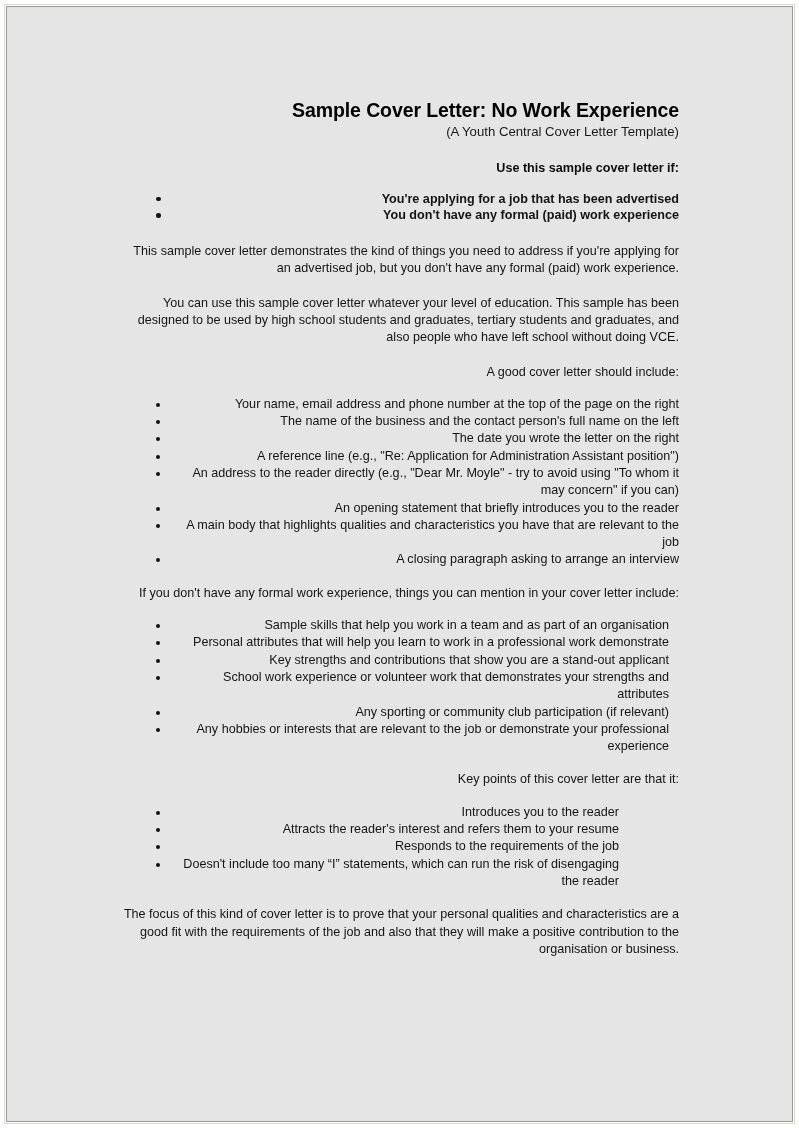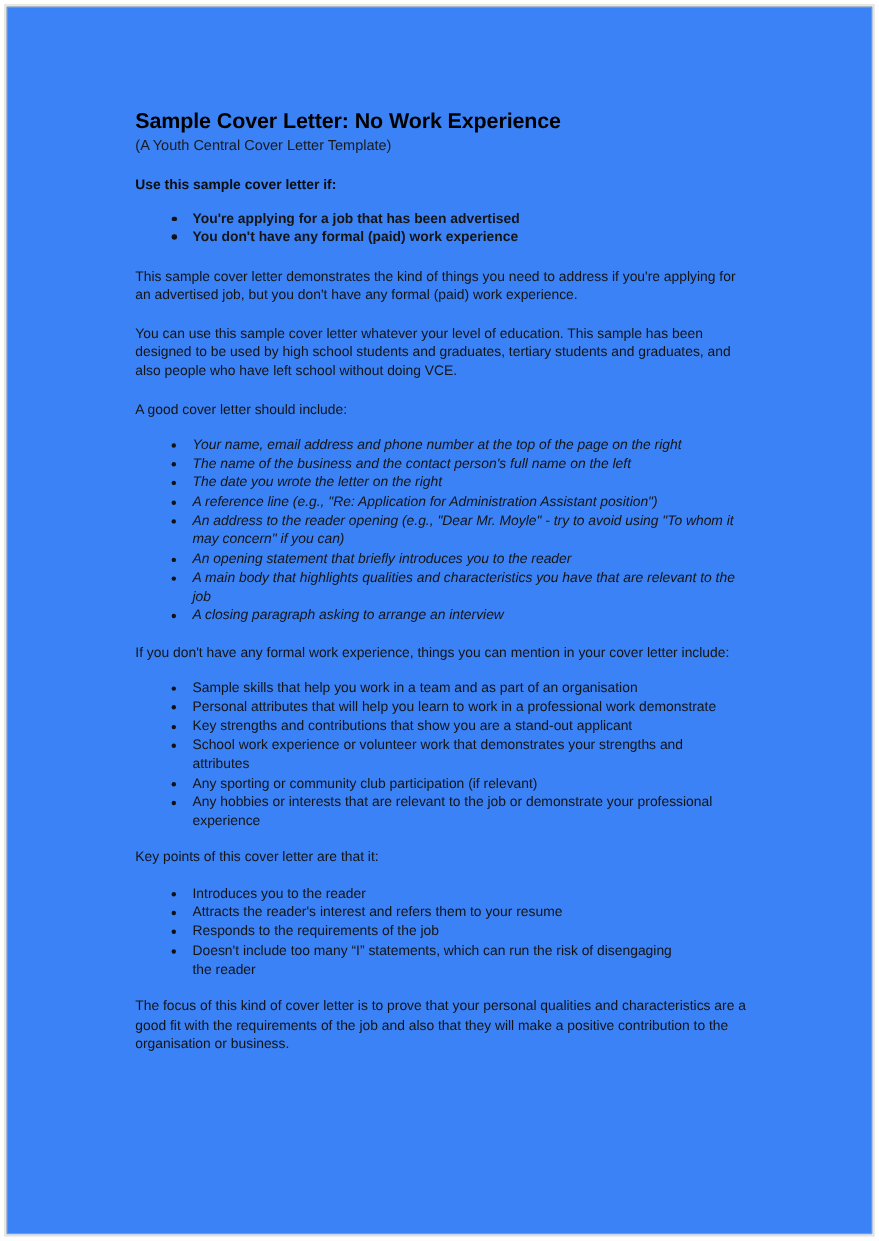--- a/index.html
+++ b/index.html
@@ -22,23 +22,24 @@
     overflow: hidden;
   }
 
   
   .page-sheet {
     position: absolute;
     left: 6px;
     top: 6px;
     right: 6px;
     bottom: 6px;
-    background: #3b82f6;
+    background: #e5e5e5;
     border: 1px solid #9a9a92;
     box-sizing: border-box;
+    text-align: right;
   }
   .page-sheet::after {
     content: "";
     position: absolute;
     left: -3px;
     top: -3px;
     right: -3px;
     bottom: -3px;
     border: 1px solid #d8d8cc;
     pointer-events: none;
@@ -115,21 +116,21 @@
     font-weight: bold;
     line-height: 16.6px;
   }
   ul.blist.bold-list li::before {
     top: 6px;
     width: 4.5px;
     height: 4.5px;
   }
 
   
-  ul.blist.w-include li { padding-right: 0px; font-style: italic; }
+  ul.blist.w-include li { padding-right: 0px; }
   ul.blist.w-mention  li { padding-right: 10px; }
   ul.blist.w-keypts   li { padding-right: 60px; }
 </style>
 </head>
 <body>
 
 <div class="page-frame">
   <div class="page-sheet">
     <div class="doc-body">
 
@@ -148,21 +149,21 @@
 
       <p class="para">You can use this sample cover letter whatever your level of education. This sample has been designed to be used by high school students and graduates, tertiary students and graduates, and also people who have left school without doing VCE.</p>
 
       <p class="para tight">A good cover letter should include:</p>
 
       <ul class="blist w-include">
         <li>Your name, email address and phone number at the top of the page on the right</li>
         <li>The name of the business and the contact person's full name on the left</li>
         <li>The date you wrote the letter on the right</li>
         <li>A reference line (e.g., "Re: Application for Administration Assistant position")</li>
-        <li>An address to the reader opening (e.g., "Dear Mr. Moyle" - try to avoid using "To whom it may concern" if you can)</li>
+        <li>An address to the reader directly (e.g., "Dear Mr. Moyle" - try to avoid using "To whom it may concern" if you can)</li>
         <li>An opening statement that briefly introduces you to the reader</li>
         <li>A main body that highlights qualities and characteristics you have that are relevant to the job</li>
         <li>A closing paragraph asking to arrange an interview</li>
       </ul>
 
       <p class="para tight">If you don't have any formal work experience, things you can mention in your cover letter include:</p>
 
       <ul class="blist w-mention">
         <li>Sample skills that help you work in a team and as part of an organisation</li>
         <li>Personal attributes that will help you learn to work in a professional work demonstrate</li>

